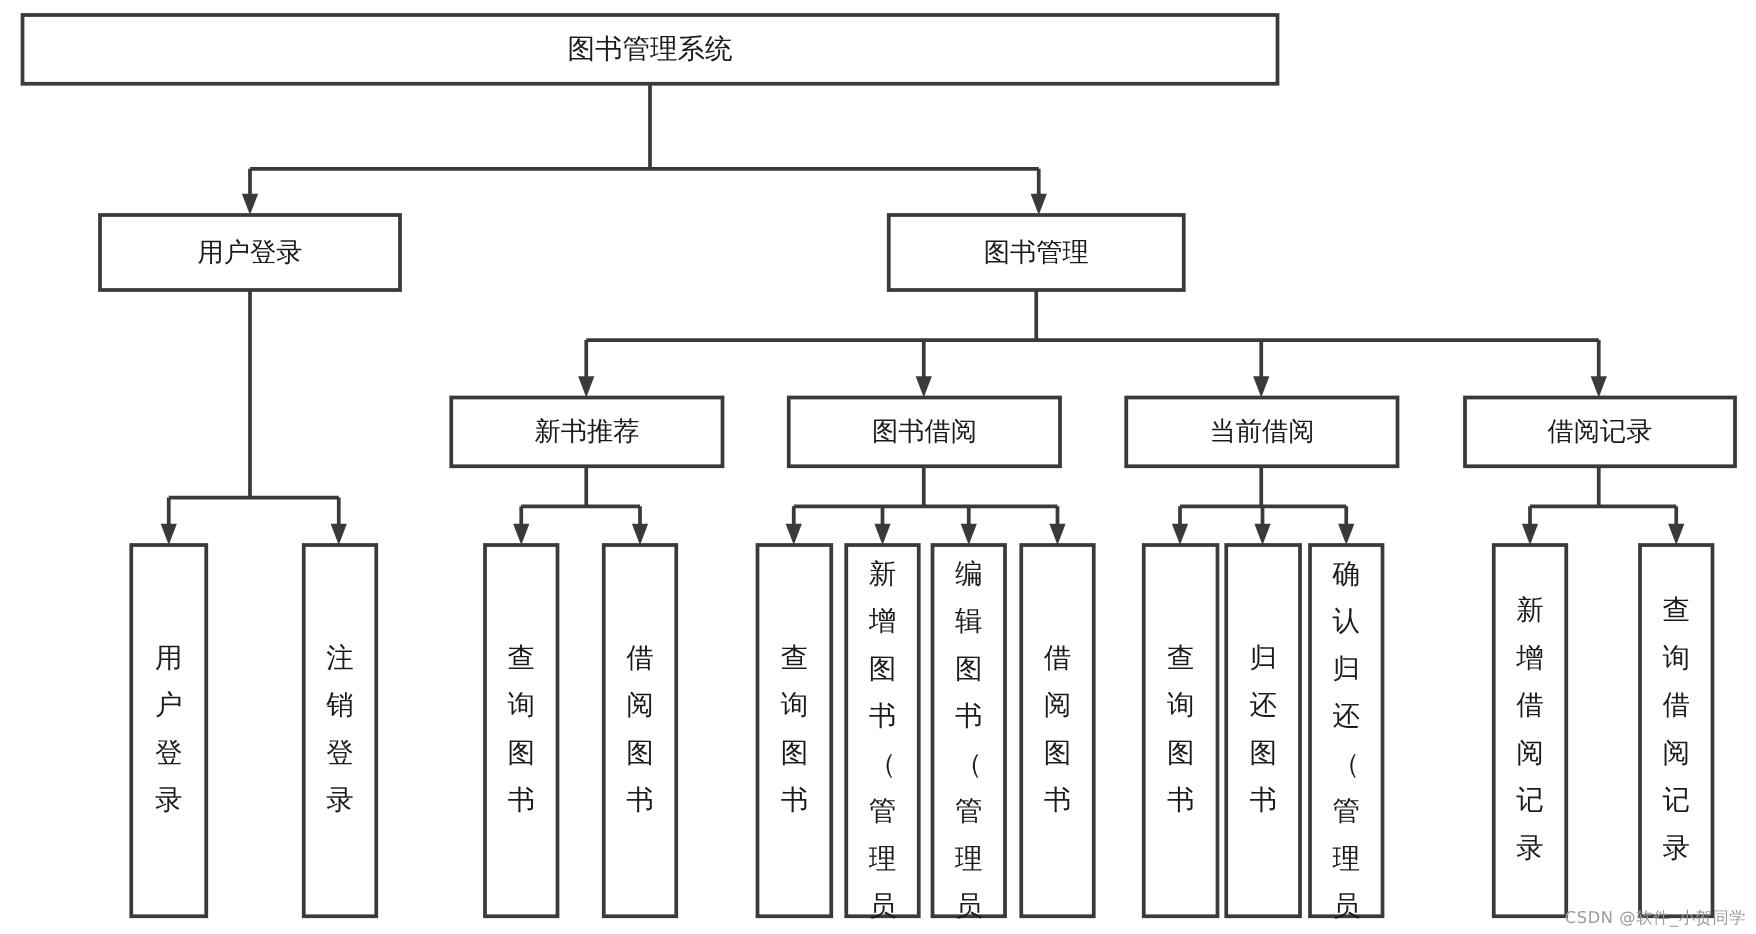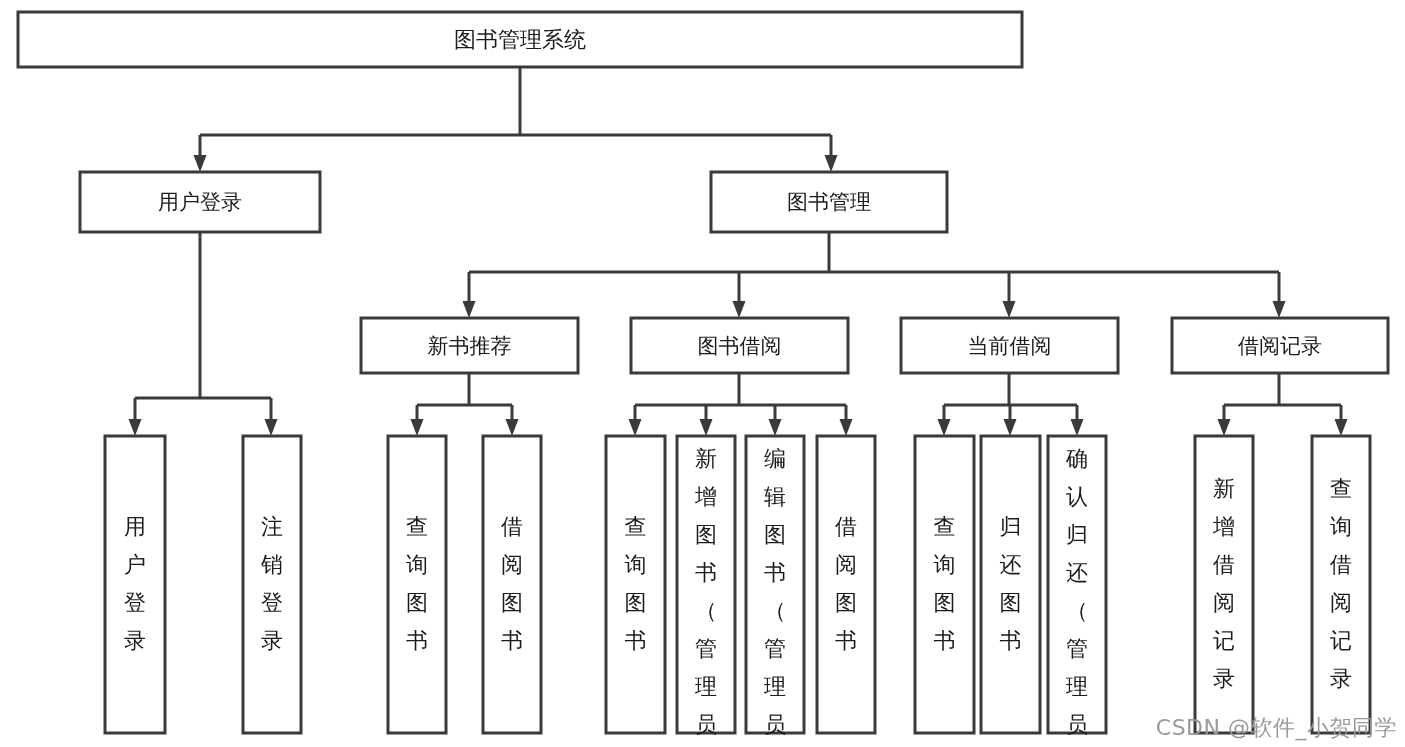--- a/index.html
+++ b/index.html
@@ -59,21 +59,21 @@
     fill: #1b1b1b;
     font-size: 22px;
     text-anchor: middle;
     dominant-baseline: middle;
   }
   .watermark {
     position: absolute;
     right: 8px;
     bottom: 4px;
     font-family: "DejaVu Sans", "Liberation Sans", sans-serif;
-    font-size: 22px;
+    font-size: 13px;
     color: #9a9a9a;
     letter-spacing: 0.5px;
     white-space: nowrap;
     user-select: none;
   }
 </style>
 </head>
 <body>
 
 <div id="diagram-root">

